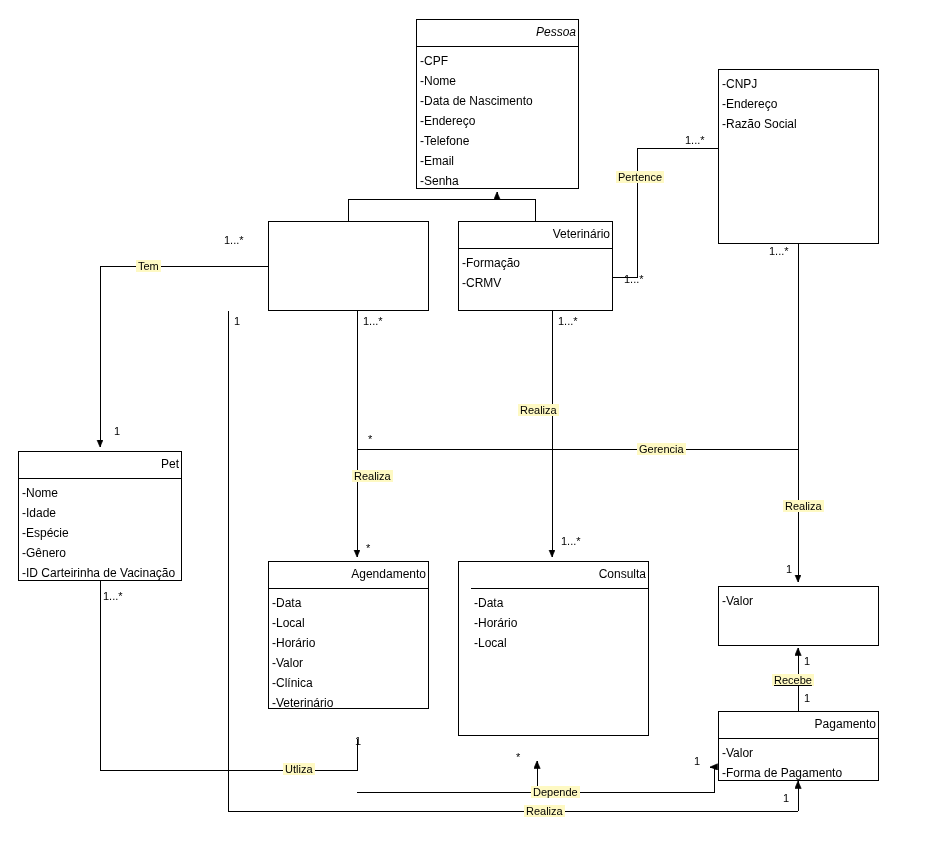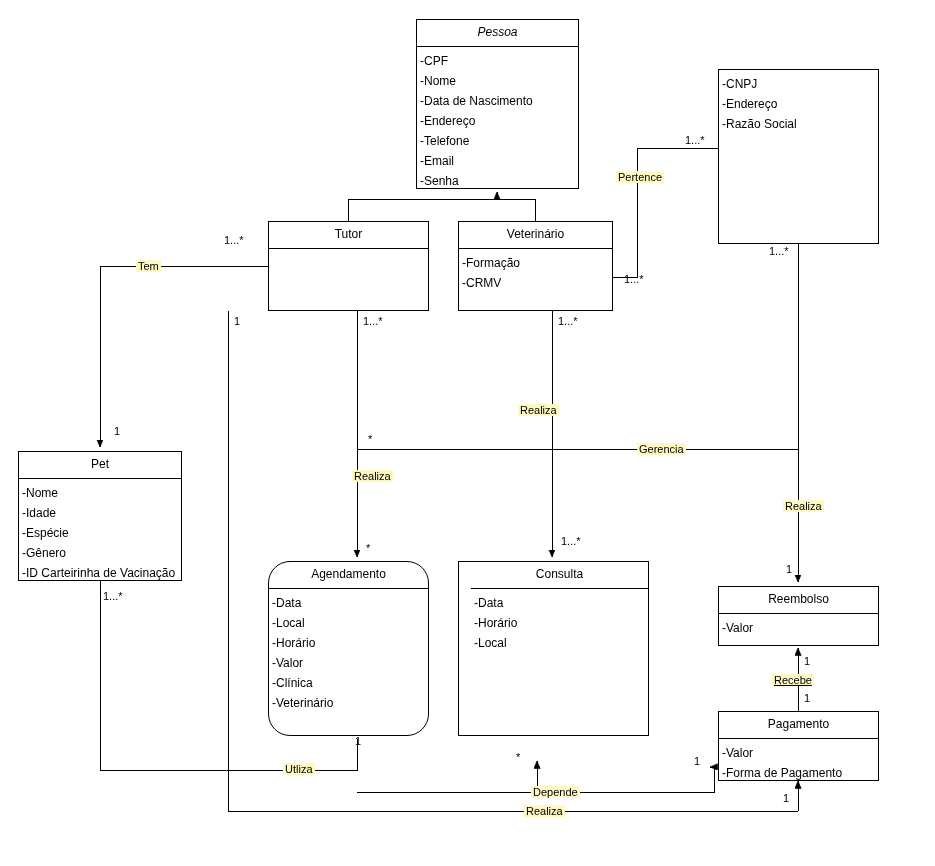--- a/index.html
+++ b/index.html
@@ -23,21 +23,21 @@
     height: 866px;
     pointer-events: none;
   }
   .uml-class {
     position: absolute;
     border: 1px solid #000000;
     background: #ffffff;
     box-sizing: border-box;
   }
   .uml-title {
-    text-align: center;
+    text-align: right;
     font-size: 12px;
     color: #000000;
     padding: 6px 2px 6px 2px;
     border-bottom: 1px solid #000000;
     line-height: 13px;
     box-sizing: border-box;
     height: 27px;
   }
   .uml-title.abstract {
     font-style: italic;
@@ -165,21 +165,20 @@
 
   <div class="uml-class" style="left:718px; top:69px; width:161px; height:175px;">
     <div class="uml-attrs">
       <div class="uml-attr">-CNPJ</div>
       <div class="uml-attr">-Endereço</div>
       <div class="uml-attr">-Razão Social</div>
     </div>
   </div>
 
   <div class="uml-class" style="left:268px; top:221px; width:161px; height:90px;">
-    <div class="uml-title">Tutor</div>
     <div class="uml-attrs"></div>
   </div>
 
   <div class="uml-class" style="left:458px; top:221px; width:155px; height:90px;">
     <div class="uml-title">Veterinário</div>
     <div class="uml-attrs">
       <div class="uml-attr">-Formação</div>
       <div class="uml-attr">-CRMV</div>
     </div>
   </div>
@@ -188,21 +187,21 @@
     <div class="uml-title">Pet</div>
     <div class="uml-attrs">
       <div class="uml-attr">-Nome</div>
       <div class="uml-attr">-Idade</div>
       <div class="uml-attr">-Espécie</div>
       <div class="uml-attr">-Gênero</div>
       <div class="uml-attr">-ID Carteirinha de Vacinação</div>
     </div>
   </div>
 
-  <div class="uml-class" style="left:268px; top:561px; width:161px; height:175px;border-radius:22px;">
+  <div class="uml-class" style="left:268px; top:561px; width:161px; height:148px;">
     <div class="uml-title">Agendamento</div>
     <div class="uml-attrs">
       <div class="uml-attr">-Data</div>
       <div class="uml-attr">-Local</div>
       <div class="uml-attr">-Horário</div>
       <div class="uml-attr">-Valor</div>
       <div class="uml-attr">-Clínica</div>
       <div class="uml-attr">-Veterinário</div>
     </div>
   </div>
@@ -210,21 +209,20 @@
   <div class="uml-class" style="left:458px; top:561px; width:191px; height:175px;padding-left:12px;">
     <div class="uml-title">Consulta</div>
     <div class="uml-attrs">
       <div class="uml-attr">-Data</div>
       <div class="uml-attr">-Horário</div>
       <div class="uml-attr">-Local</div>
     </div>
   </div>
 
   <div class="uml-class" style="left:718px; top:586px; width:161px; height:60px;">
-    <div class="uml-title">Reembolso</div>
     <div class="uml-attrs">
       <div class="uml-attr">-Valor</div>
     </div>
   </div>
 
   <div class="uml-class" style="left:718px; top:711px; width:161px; height:70px;">
     <div class="uml-title">Pagamento</div>
     <div class="uml-attrs">
       <div class="uml-attr">-Valor</div>
       <div class="uml-attr">-Forma de Pagamento</div>

